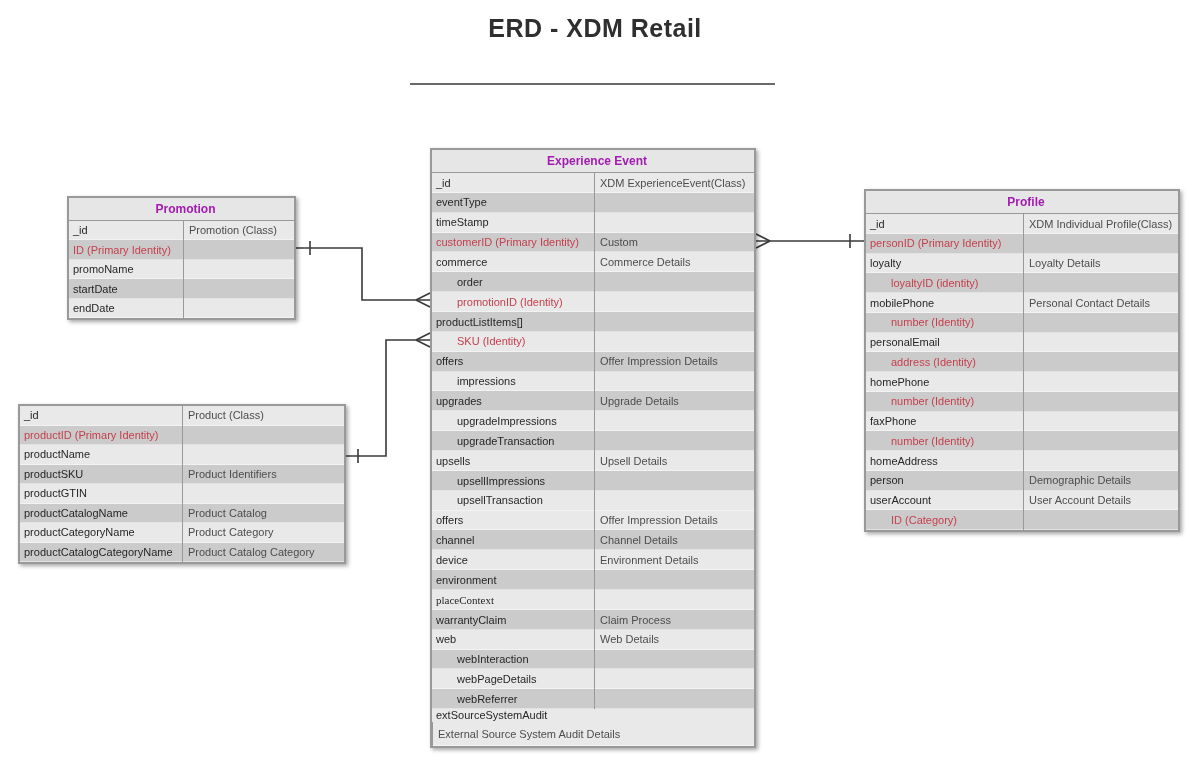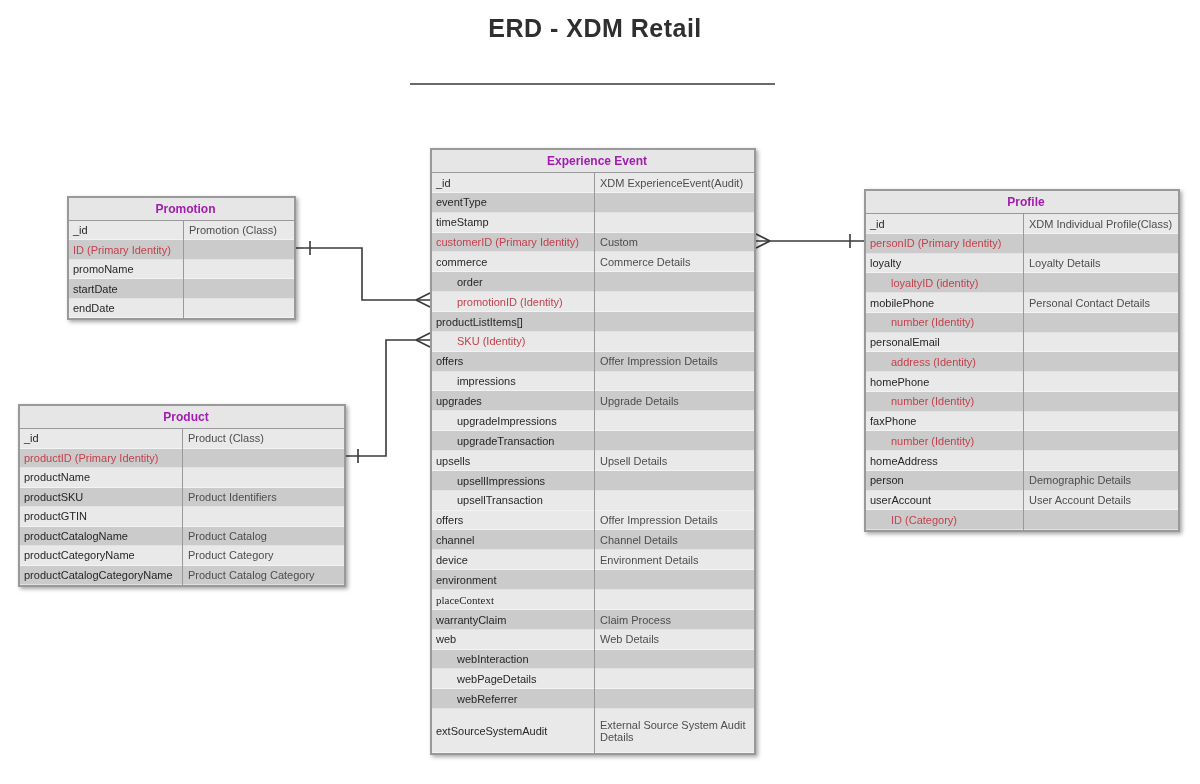--- a/index.html
+++ b/index.html
@@ -76,21 +76,20 @@
             <div class="cell field" style="width: 114px;">startDate</div>
             <div class="cell desc"></div>
           </div>
           <div class="erd-row light" style="height: 19.4px;">
             <div class="cell field" style="width: 114px;">endDate</div>
             <div class="cell desc"></div>
           </div>
         </div>
   </div>
       <div class="erd-table" style="left: 18px; top: 404px; width: 328px;">
-    <div class="erd-header" style="height: 23px;">Product</div>
     <div class="erd-rows">
           <div class="erd-row light" style="height: 19.5px;">
             <div class="cell field" style="width: 162px;">_id</div>
             <div class="cell desc">Product (Class)</div>
           </div>
           <div class="erd-row dark" style="height: 19.5px;">
             <div class="cell field red" style="width: 162px;">productID (Primary Identity)</div>
             <div class="cell desc"></div>
           </div>
           <div class="erd-row light" style="height: 19.5px;">
@@ -117,21 +116,21 @@
             <div class="cell field" style="width: 162px;">productCatalogCategoryName</div>
             <div class="cell desc">Product Catalog Category</div>
           </div>
         </div>
   </div>
       <div class="erd-table" style="left: 430px; top: 148px; width: 326px;">
     <div class="erd-header" style="height: 23px;">Experience Event</div>
     <div class="erd-rows">
           <div class="erd-row light" style="height: 19.86px;">
             <div class="cell field" style="width: 162px;">_id</div>
-            <div class="cell desc">XDM ExperienceEvent(Audit)</div>
+            <div class="cell desc">XDM ExperienceEvent(Class)</div>
           </div>
           <div class="erd-row dark" style="height: 19.86px;">
             <div class="cell field" style="width: 162px;">eventType</div>
             <div class="cell desc"></div>
           </div>
           <div class="erd-row light" style="height: 19.86px;">
             <div class="cell field" style="width: 162px;">timeStamp</div>
             <div class="cell desc"></div>
           </div>
           <div class="erd-row dark" style="height: 19.86px;">
@@ -223,21 +222,21 @@
             <div class="cell desc"></div>
           </div>
           <div class="erd-row light" style="height: 19.86px;">
             <div class="cell field indent" style="width: 162px;">webPageDetails</div>
             <div class="cell desc"></div>
           </div>
           <div class="erd-row dark" style="height: 19.86px;">
             <div class="cell field indent" style="width: 162px;">webReferrer</div>
             <div class="cell desc"></div>
           </div>
-          <div class="erd-row light" style="height: 44px;">
+          <div class="erd-row light" style="height: 37px; flex-direction: column;">
             <div class="cell field" style="width: 162px;">extSourceSystemAudit</div>
             <div class="cell desc">External Source System Audit Details</div>
           </div>
         </div>
   </div>
       <div class="erd-table" style="left: 864px; top: 189px; width: 316px;">
     <div class="erd-header" style="height: 23px;">Profile</div>
     <div class="erd-rows">
           <div class="erd-row light" style="height: 19.75px;">
             <div class="cell field" style="width: 157px;">_id</div>

